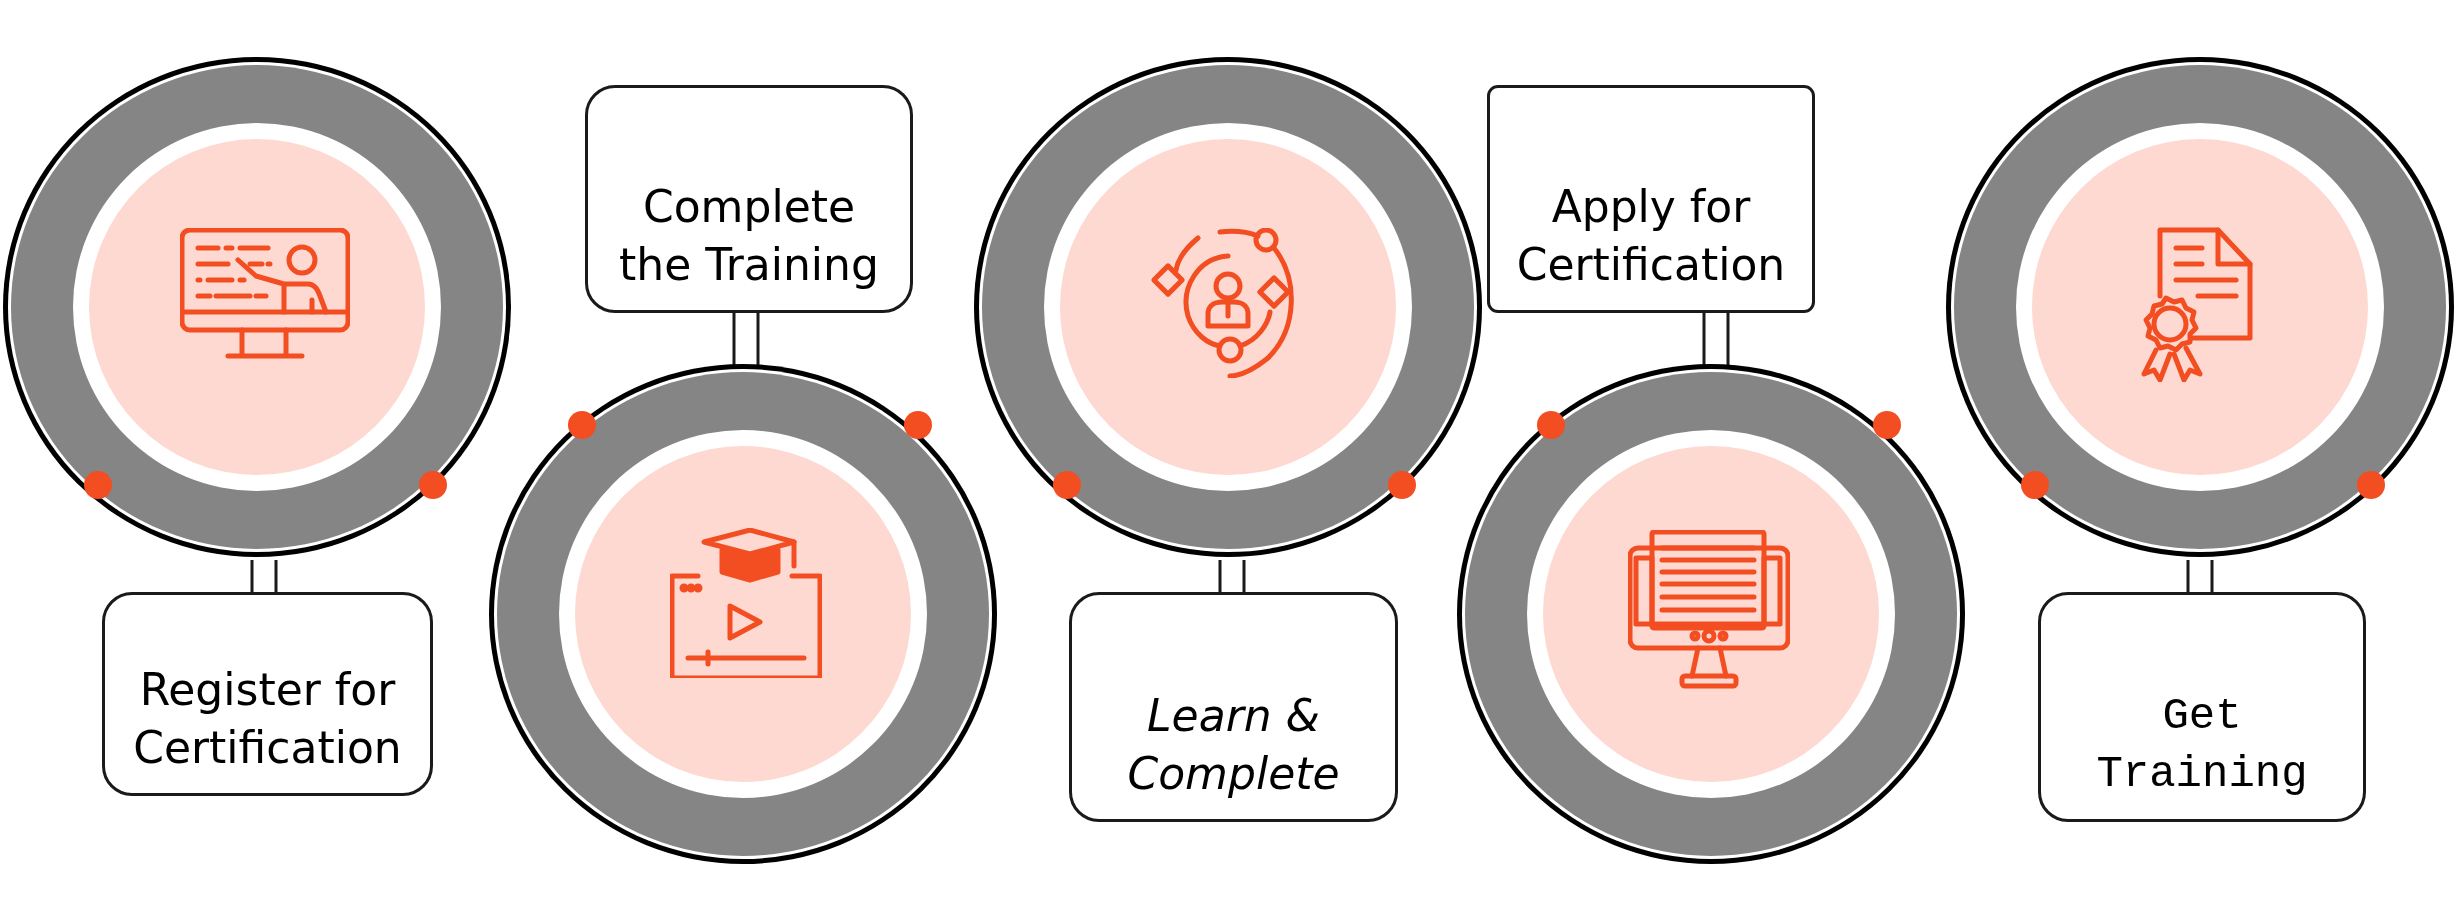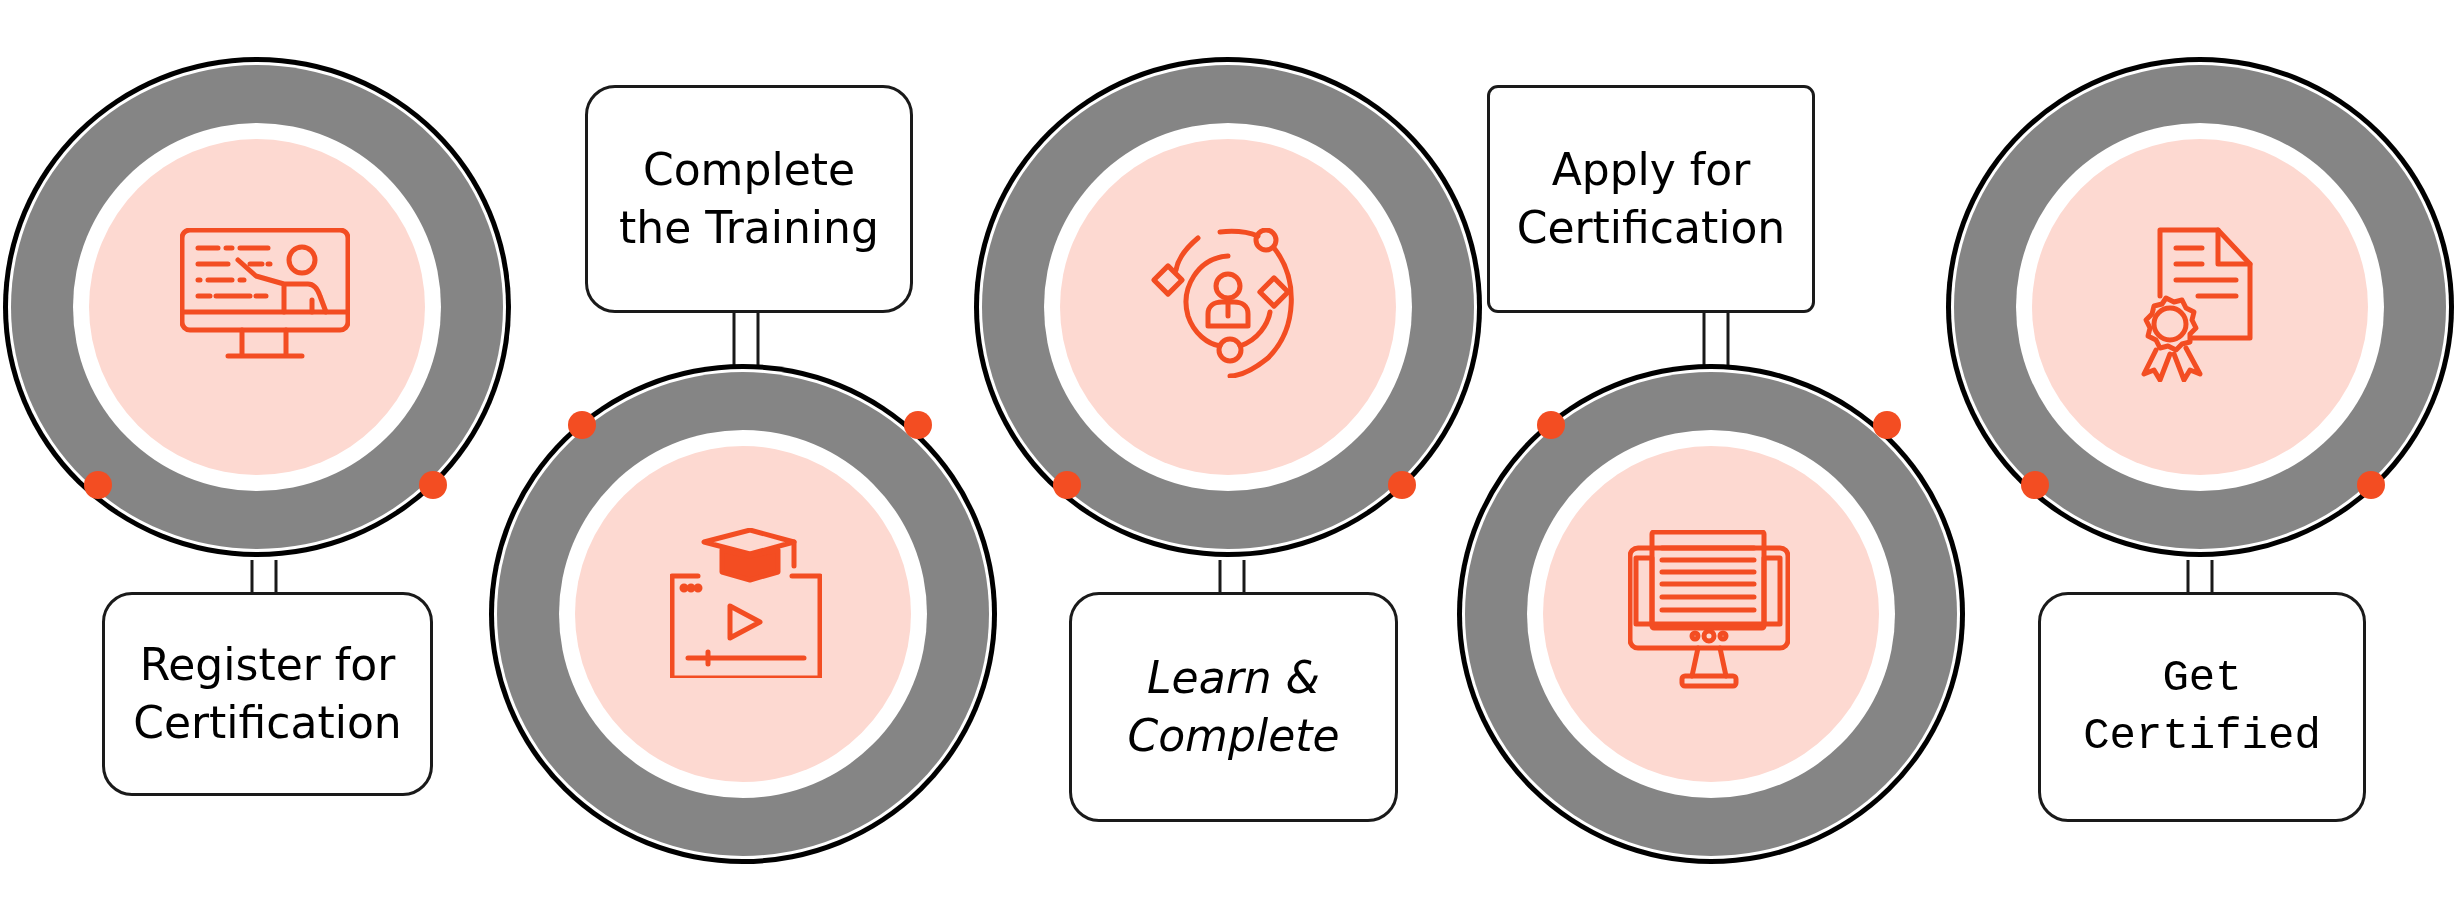--- a/index.html
+++ b/index.html
@@ -4,22 +4,22 @@
 <style>
   html, body { margin: 0; padding: 0; background: #ffffff; }
   body { width: 2455px; height: 903px; position: relative; overflow: hidden; font-family: "DejaVu Sans", sans-serif; }
   .stage { position: absolute; left: 0; top: 0; width: 2455px; height: 903px; }
   .connectors { position: absolute; left: 0; top: 0; width: 2455px; height: 903px; pointer-events: none; }
   .step-circle { position: absolute; width: 514px; height: 514px; }
   .step-circle svg { width: 514px; height: 514px; display: block; }
   .label-box {
     position: absolute; box-sizing: border-box;
     border: 3px solid #1a1a1a; border-radius: 30px; background: #fff;
-    display: flex; align-items: center; justify-content: center; text-align: center;
-    color: #000; font-size: 44px; line-height: 58px; padding: 3px 10px;
+    display: flex; align-items: flex-end; justify-content: center; text-align: center;
+    color: #000; font-size: 44px; line-height: 58px; padding: 16px 10px;
   }
   .label-box span { display: block; }
   .dot { position: absolute; width: 28px; height: 28px; border-radius: 50%; background: #f34d22; margin-left: -14px; margin-top: -14px; }
   .icon { position: absolute; }
 </style>
 </head>
 <body>
 
 <div class="stage">
 
@@ -175,17 +175,17 @@
   </div>
   <div class="label-box" style="left:1487px; top:85px; width:328px; height:228px;border-radius:11px;">
     <div>
       <span>Apply for</span>
       <span>Certification</span>
     </div>
   </div>
   <div class="label-box" style="left:2038px; top:592px; width:328px; height:230px;font-family:Liberation Mono, monospace;">
     <div>
       <span>Get</span>
-      <span>Certified</span>
+      <span>Training</span>
     </div>
   </div>
 
 </div>
 
 </body></html>

